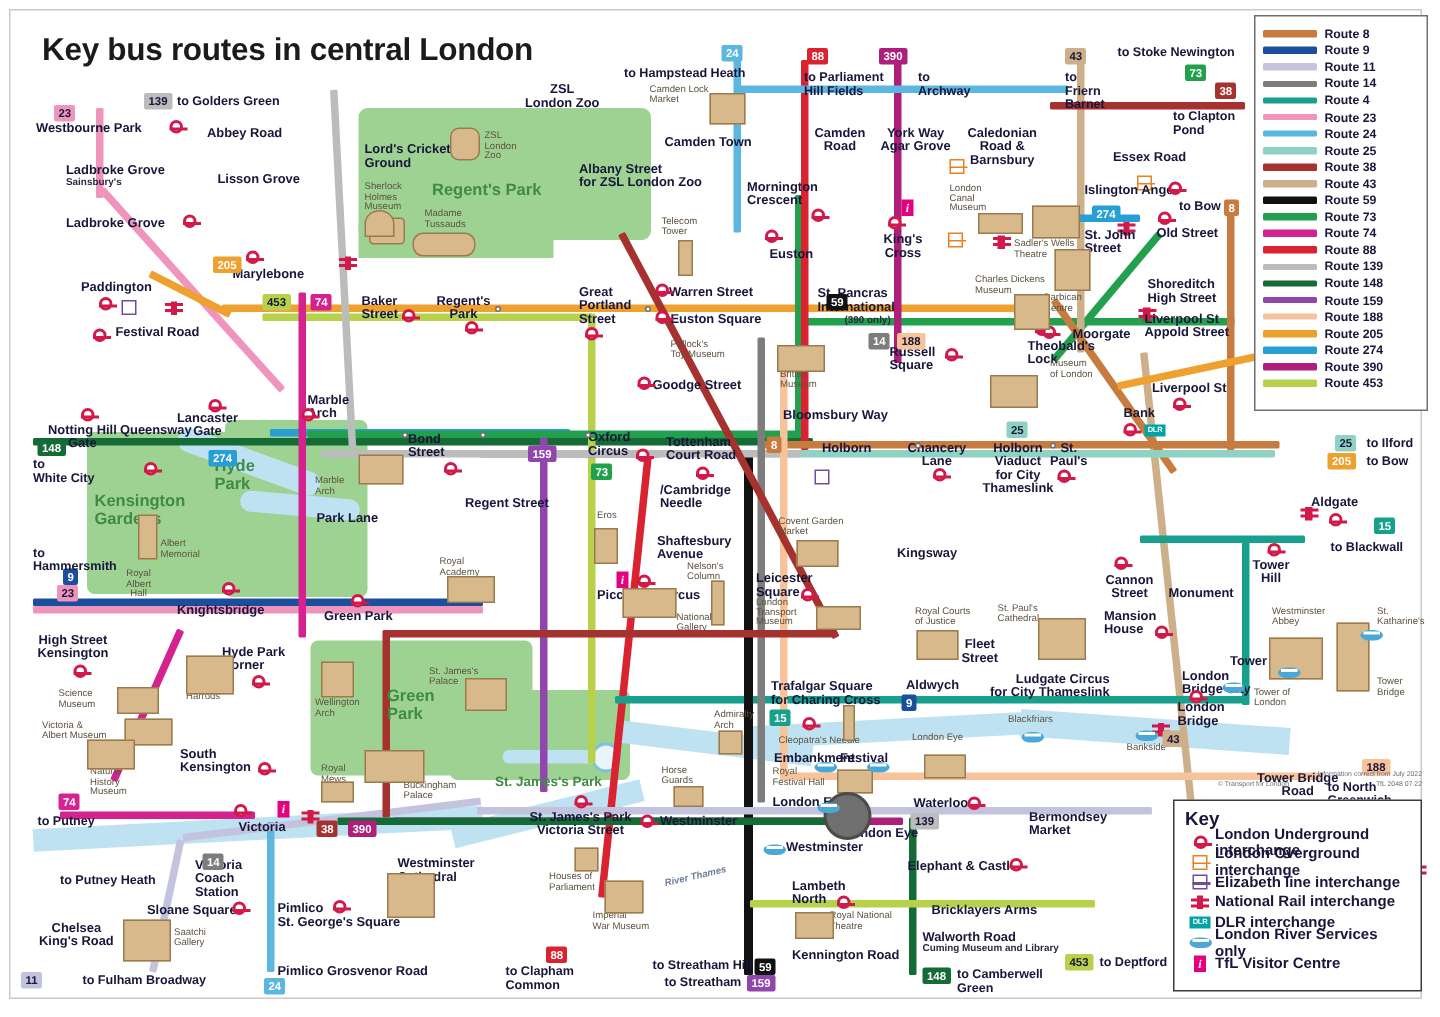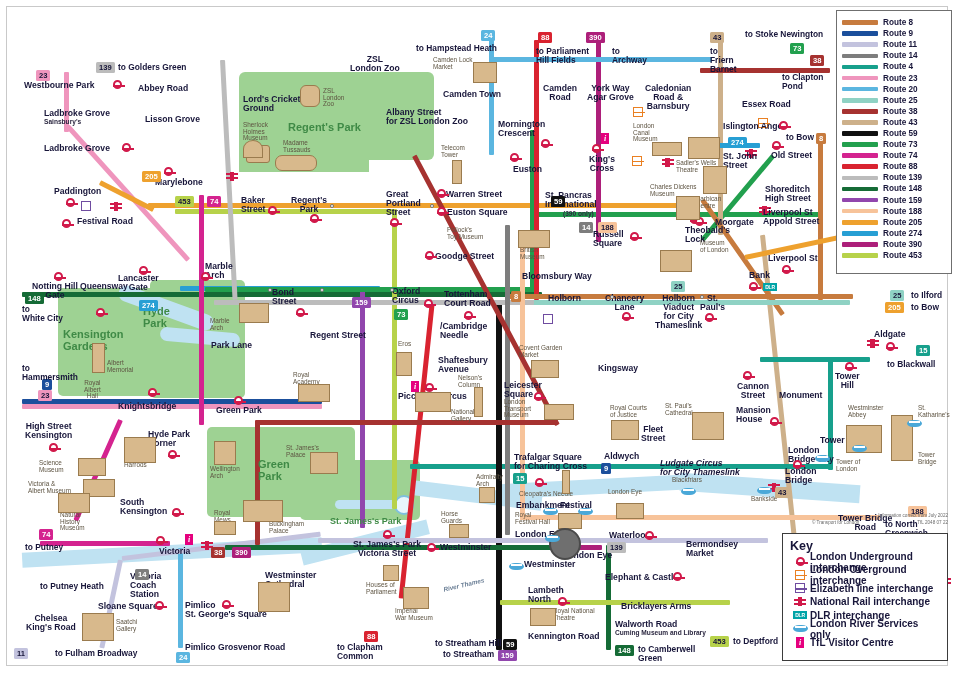--- a/index.html
+++ b/index.html
@@ -60,20 +60,21 @@
   .key-ic{width:20px;flex:0 0 20px;display:flex;justify-content:center;align-items:center;position:relative;height:13px;}
   .key-tx{font-size:10px;font-weight:bold;color:#18163a;}
   #copyright{position:absolute;left:812px;top:513px;width:136px;text-align:right;font-size:4.6px;color:#6b6b6b;line-height:1.5;}
   .cr2{display:flex;justify-content:space-between;}
 </style>
 </head>
 <body>
 
 <div id="map">
   <div class="frame"></div>
+  <div class="title">Key bus routes in central London</div>
 
   
   <div class="park" style="left:239px;top:72px;width:195px;height:88px;border-radius:6px;"></div>
   <div class="park" style="left:239px;top:150px;width:130px;height:22px;"></div>
   <div class="park" style="left:58px;top:288px;width:152px;height:108px;border-radius:5px;"></div>
   <div class="park" style="left:150px;top:280px;width:95px;height:118px;border-radius:5px;"></div>
   <div class="lake" style="left:116px;top:300px;width:100px;height:16px;transform:rotate(20deg);"></div>
   <div class="lake" style="left:160px;top:330px;width:80px;height:14px;transform:rotate(5deg);"></div>
   <div class="park" style="left:207px;top:427px;width:148px;height:90px;border-radius:5px;"></div>
   <div class="park" style="left:300px;top:460px;width:120px;height:60px;border-radius:5px;"></div>
@@ -414,21 +415,21 @@
   <div class="lbl st" style="left:838px;top:514px;text-align:center;">Tower Bridge
 Road</div>
   <div class="lbl poi" style="left:918px;top:405px;">St.
 Katharine's</div>
   <div class="lbl poi" style="left:918px;top:452px;">Tower
 Bridge</div>
   <div class="lbl st" style="left:686px;top:540px;">Bermondsey
 Market</div>
   <div class="lbl poi" style="left:751px;top:496px;">Bankside</div>
   <div class="lbl poi" style="left:672px;top:477px;">Blackfriars</div>
-  <div class="lbl st" style="left:660px;top:459px;text-align:left;font-style:italic;">Ludgate Circus
+  <div class="lbl st" style="left:660px;top:448px;text-align:right;">Ludgate Circus
 for City Thameslink</div>
   
   <div class="lbl st" style="left:353px;top:540px;text-align:center;">St. James's Park
 Victoria Street</div>
   <div class="ico und" style="left:383px;top:530px;"></div>
   <div class="lbl st" style="left:440px;top:543px;">Westminster</div>
   <div class="ico und" style="left:427px;top:543px;"></div>
   <div class="lbl st" style="left:265px;top:571px;">Westminster
 Cathedral</div>
   <div class="lbl poi" style="left:441px;top:145px;">Telecom
@@ -712,21 +713,21 @@
     <div class="rl-row">
         <span class="rl-sw" style="background:#17a08c"></span>
         <span class="rl-tx">Route 4</span>
       </div>
     <div class="rl-row">
         <span class="rl-sw" style="background:#ef95bd"></span>
         <span class="rl-tx">Route 23</span>
       </div>
     <div class="rl-row">
         <span class="rl-sw" style="background:#5bb6e0"></span>
-        <span class="rl-tx">Route 20</span>
+        <span class="rl-tx">Route 24</span>
       </div>
     <div class="rl-row">
         <span class="rl-sw" style="background:#8fd2c4"></span>
         <span class="rl-tx">Route 25</span>
       </div>
     <div class="rl-row">
         <span class="rl-sw" style="background:#a63230"></span>
         <span class="rl-tx">Route 38</span>
       </div>
     <div class="rl-row">

